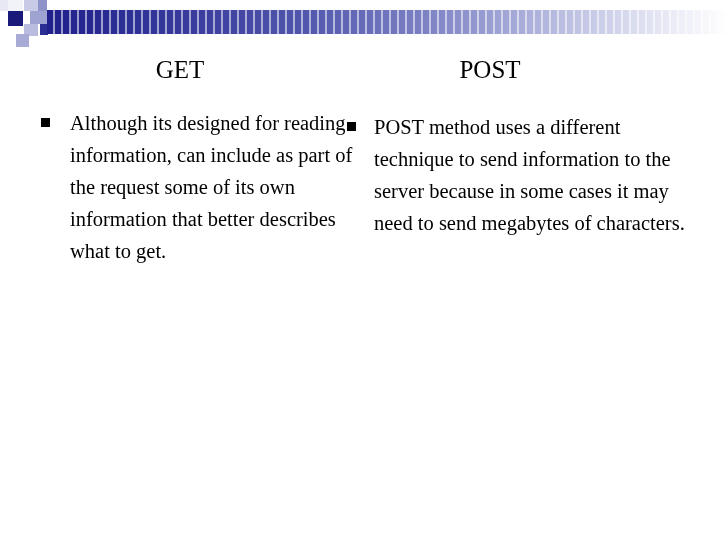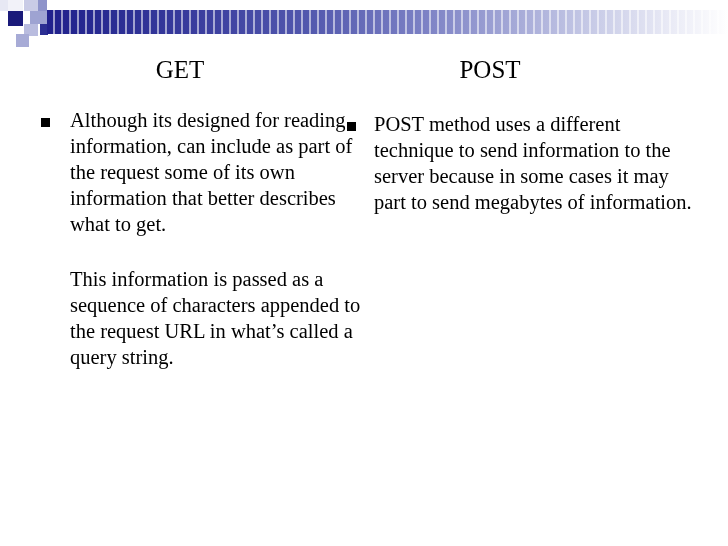--- a/index.html
+++ b/index.html
@@ -87,21 +87,21 @@
 
   .bullet-list {
     list-style: none;
     margin: 0;
     padding: 0;
   }
   .bullet-item {
     position: relative;
     padding-left: 48px;
     font-size: 20.5px;
-    line-height: 26px;
+    line-height: 32px;
   }
   .col-left .bullet-item  { margin-top: 22px; }
   .col-right .bullet-item { margin-top: 26px; padding-left: 40px; }
 
   .bullet-marker {
     position: absolute;
     left: 19px;
     top: 11px;
     width: 9px;
     height: 9px;
@@ -133,28 +133,27 @@
     <div class="sq sq-lt-e"></div>
     <div class="band-bar"></div>
   </div>
 
   <div class="col col-left">
     <h2 class="col-title">GET</h2>
     <ul class="bullet-list">
       <li class="bullet-item">
         <span class="bullet-marker"></span>
         <p class="bullet-para">Although its designed for reading information, can include as part of the request some of its own information that better describes what to get.</p>
-        <p class="bullet-para">This information is passed as a sequence of characters appended to the request URL in what’s called a query string.</p>
       </li>
     </ul>
   </div>
 
   <div class="col col-right">
     <h2 class="col-title">POST</h2>
     <ul class="bullet-list">
       <li class="bullet-item">
         <span class="bullet-marker"></span>
-        <p class="bullet-para">POST method uses a different technique to send information to the server because in some cases it may part to send megabytes of information.</p>
+        <p class="bullet-para">POST method uses a different technique to send information to the server because in some cases it may need to send megabytes of characters.</p>
       </li>
     </ul>
   </div>
 
 </div>
 
 </body></html>

